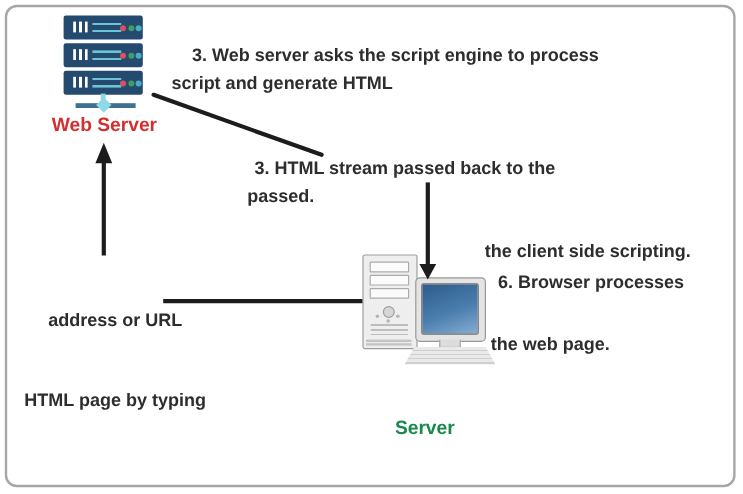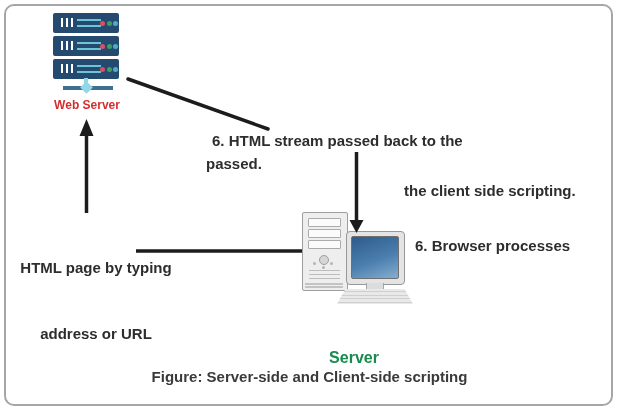--- a/index.html
+++ b/index.html
@@ -66,21 +66,21 @@
       <div class="srv-bars"></div>
       <div class="srv-lines"></div>
       <div class="srv-dot" style="left:47px;background:var(--dot-red)"></div>
       <div class="srv-dot" style="left:54px;background:var(--dot-green)"></div>
       <div class="srv-dot" style="left:60px;background:var(--dot-teal)"></div>
     </div>
     <div class="srv-stem"></div>
     <div class="srv-bar"></div>
     <div class="srv-diamond"></div>
   </div>
-  <div class="t t-center" style="left:28px;top:95px;width:118px;font-size:12px;color:var(--accent-red)">Web Server</div>
+  <div class="t t-center" style="left:28px;top:95px;width:118px;font-size:16px;color:var(--accent-red)">Web Server</div>
 
   <div>
     <div class="tower">
       <div class="slot" style="top:5px"></div>
       <div class="slot" style="top:16px"></div>
       <div class="slot" style="top:27px"></div>
       <div class="tw-circle"></div>
       <div class="tw-dot" style="left:10px;top:49px"></div>
       <div class="tw-dot" style="left:27px;top:49px"></div>
       <div class="tw-dot" style="left:19px;top:53px"></div>
@@ -110,27 +110,29 @@
     <g>
       <line x1="356.5" y1="152" x2="356.5" y2="222" stroke="var(--line-black)" stroke-width="3.5"></line>
       <polygon points="356.5,233 349.5,220 363.5,220" fill="var(--line-black)"></polygon>
     </g>
     <g>
       <line x1="136" y1="251" x2="302" y2="251" stroke="var(--line-black)" stroke-width="3.5"></line>
     </g>
   </svg>
 
   <div class="t t-center" style="left:8px;top:213px;width:176px;line-height:22px">
+    <div>address or URL</div>
     <div>HTML page by typing</div>
-    <div>address or URL</div>
   </div>
 
 
+  <div class="t" style="left:160px;top:37px">3. Web server asks the script engine to process</div>
+  <div class="t" style="left:143px;top:60px">script and generate HTML</div>
 
-  <div class="t" style="left:212px;top:131px">6. HTML stream passed back to the</div>
+  <div class="t" style="left:212px;top:131px">3. HTML stream passed back to the</div>
   <div class="t" style="left:206px;top:154px">passed.</div>
 
-  <div class="t" style="left:404px;top:181px">the client side scripting.</div>
+  <div class="t" style="left:404px;top:200px">the client side scripting.</div>
 
-  <div class="t" style="left:415px;top:236px">6. Browser processes</div>
+  <div class="t" style="left:415px;top:226px">6. Browser processes</div>
+  <div class="t" style="left:409px;top:278px">the web page.</div>
 
-  <div class="t t-center" style="left:0;top:367px;width:619px;color:#3a3a3a">Figure: Server-side and Client-side scripting</div>
 </div>
 
 </body></html>

